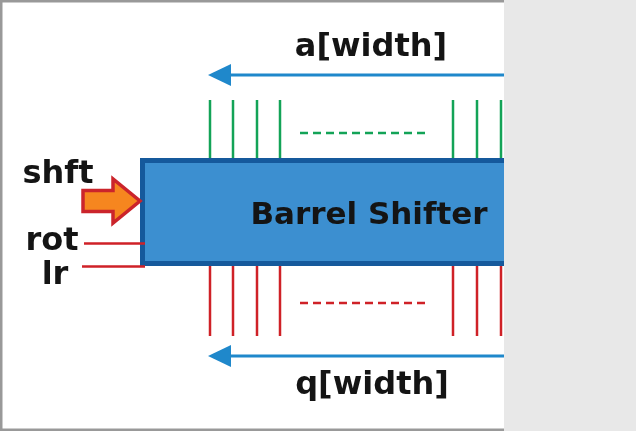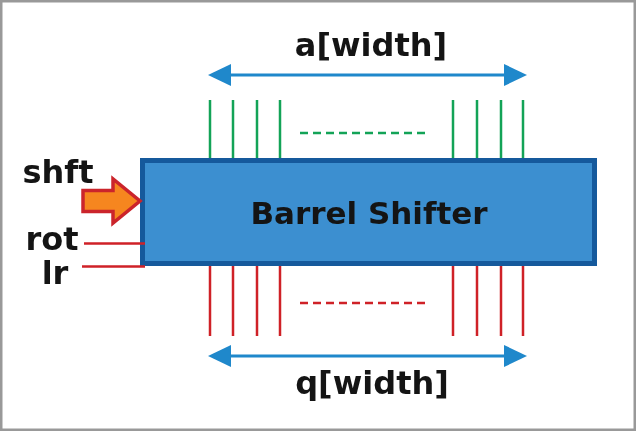--- a/index.html
+++ b/index.html
@@ -1,16 +1,16 @@
 <!DOCTYPE html>
 <html style="--background: #ffffff; --frame: #999999; --box_fill: #3c8fd0; --box_border: #15599c; --arrow_blue: #1f88cb; --bus_green: #13a357; --bus_red: #cf2127; --block_arrow_fill: #f6861f; --block_arrow_border: #cb242b; --text_dark: #141414;"><head>
 <meta charset="utf-8">
 <style>
   html,body{margin:0;padding:0;background:#e8e8e8;}
-  .stage{width:636px;height:431px;position:relative;background:var(--background,#fff);overflow:hidden;}
+  .stage{width:504px;height:431px;position:relative;background:var(--background,#fff);overflow:hidden;}
   svg{display:block;position:absolute;left:0;top:0;}
   .frame{stroke:var(--frame,#999);fill:none;}
   .box{fill:var(--box_fill,#3c8fd0);stroke:var(--box_border,#15599c);}
   .blue-arrow-line{stroke:var(--arrow_blue,#1f88cb);stroke-width:3;}
   .blue-arrow-head{fill:var(--arrow_blue,#1f88cb);}
   .bus-green{stroke:var(--bus_green,#13a357);stroke-width:2.5;}
   .bus-red{stroke:var(--bus_red,#cf2127);stroke-width:2.5;}
   .dashed{stroke-dasharray:8 5;}
   .block-arrow{fill:var(--block_arrow_fill,#f6861f);stroke:var(--block_arrow_border,#cb242b);stroke-width:3.5;stroke-linejoin:miter;}
   .lbl{font-family:"DejaVu Sans","Liberation Sans",sans-serif;font-weight:600;font-size:32px;fill:var(--text_dark,#141414);}

